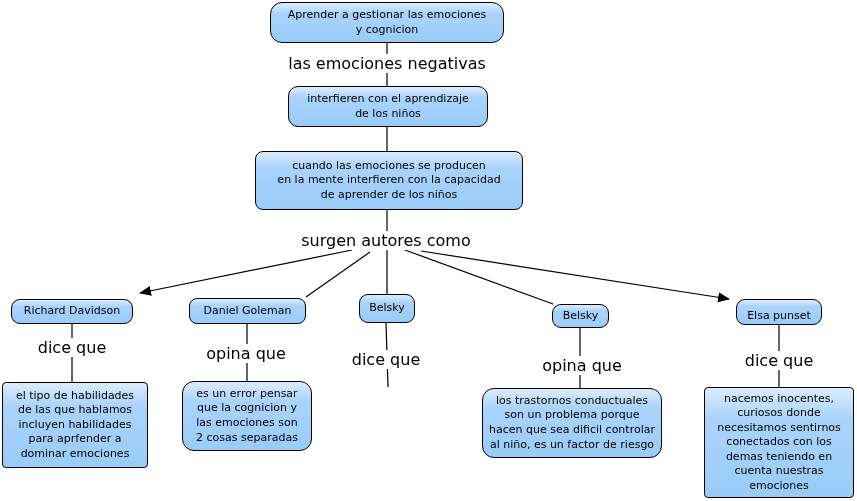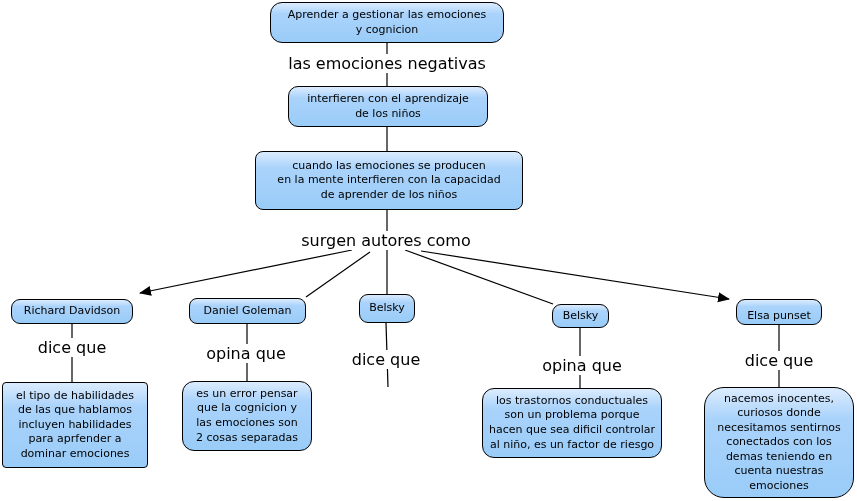--- a/index.html
+++ b/index.html
@@ -102,21 +102,21 @@
 que la cognicion y
 las emociones son
 2 cosas separadas</span>
   </div>
   <div class="node" style="left:482px; top:388px; width:180px; height:70px;  border-radius:12px;">
     <span class="node-text">los trastornos conductuales
 son un problema porque
 hacen que sea dificil controlar
 al niño, es un factor de riesgo</span>
   </div>
-  <div class="node" style="left:704px; top:387px; width:150px; height:111px; border-radius:20px;">
+  <div class="node" style="left:704px; top:387px; width:150px; height:111px; border-radius:4px;">
     <span class="node-text">nacemos inocentes,
 curiosos donde
 necesitamos sentirnos
 conectados con los
 demas teniendo en
 cuenta nuestras
 emociones</span>
   </div>
 
 </div>

